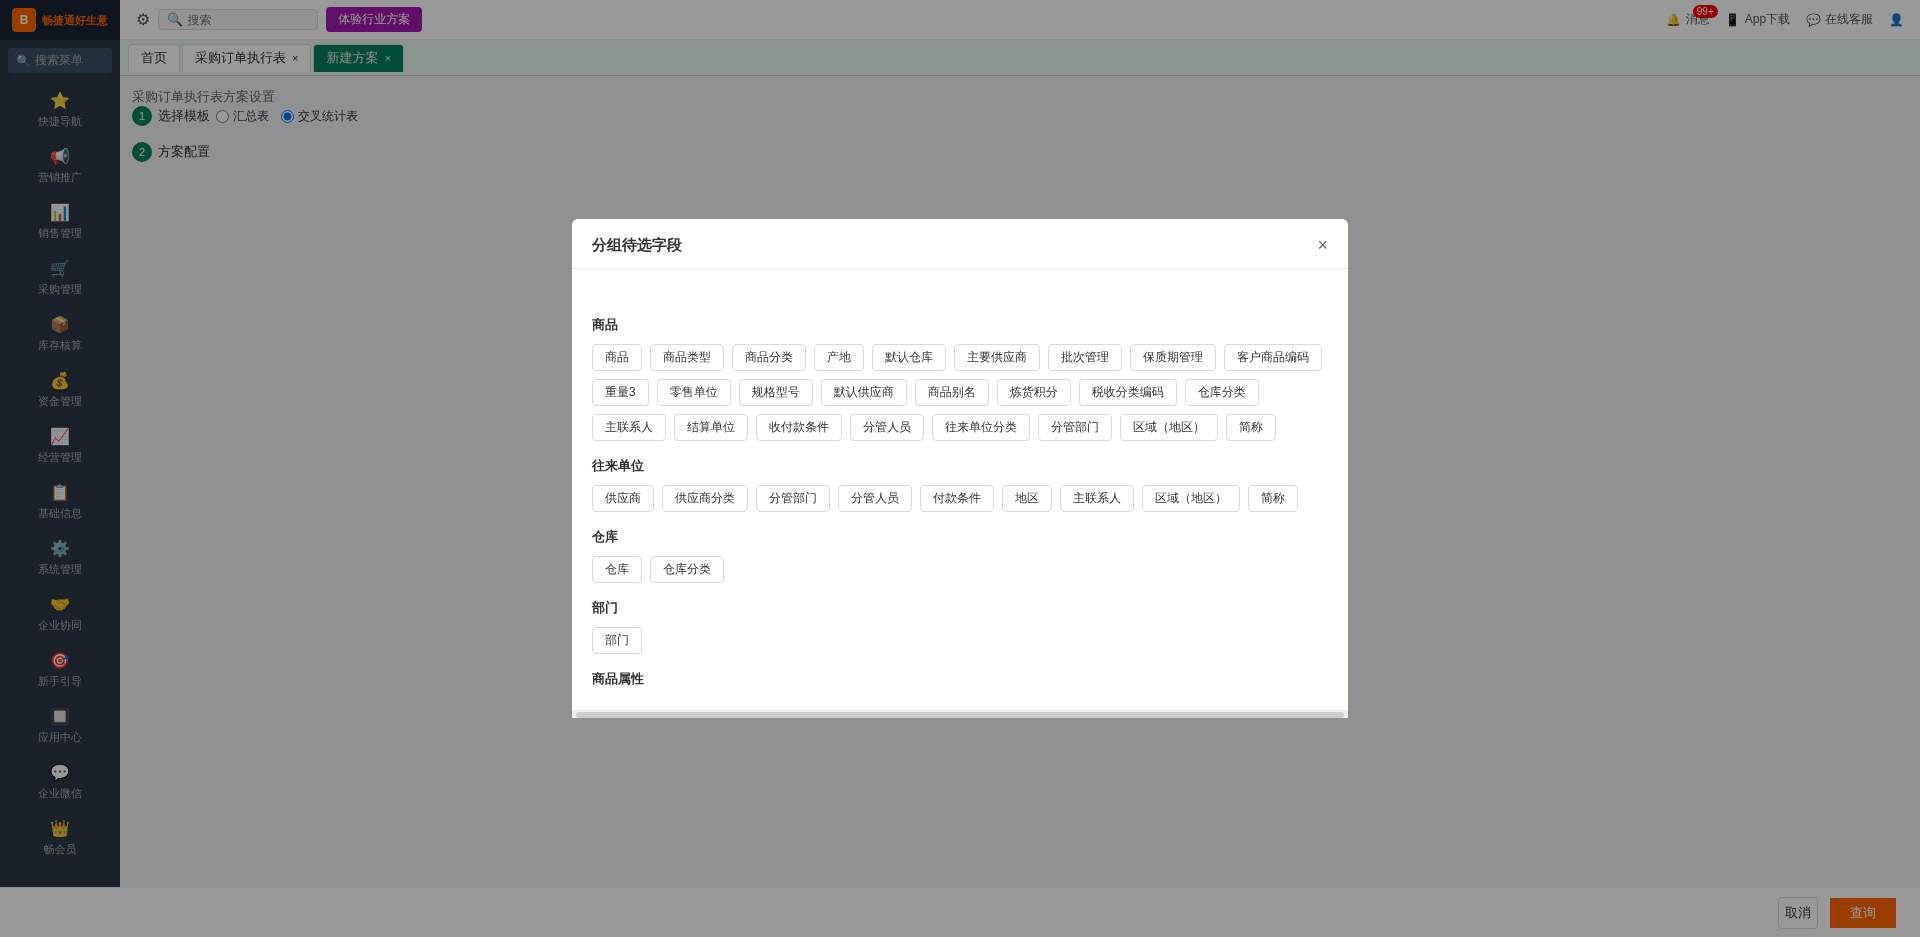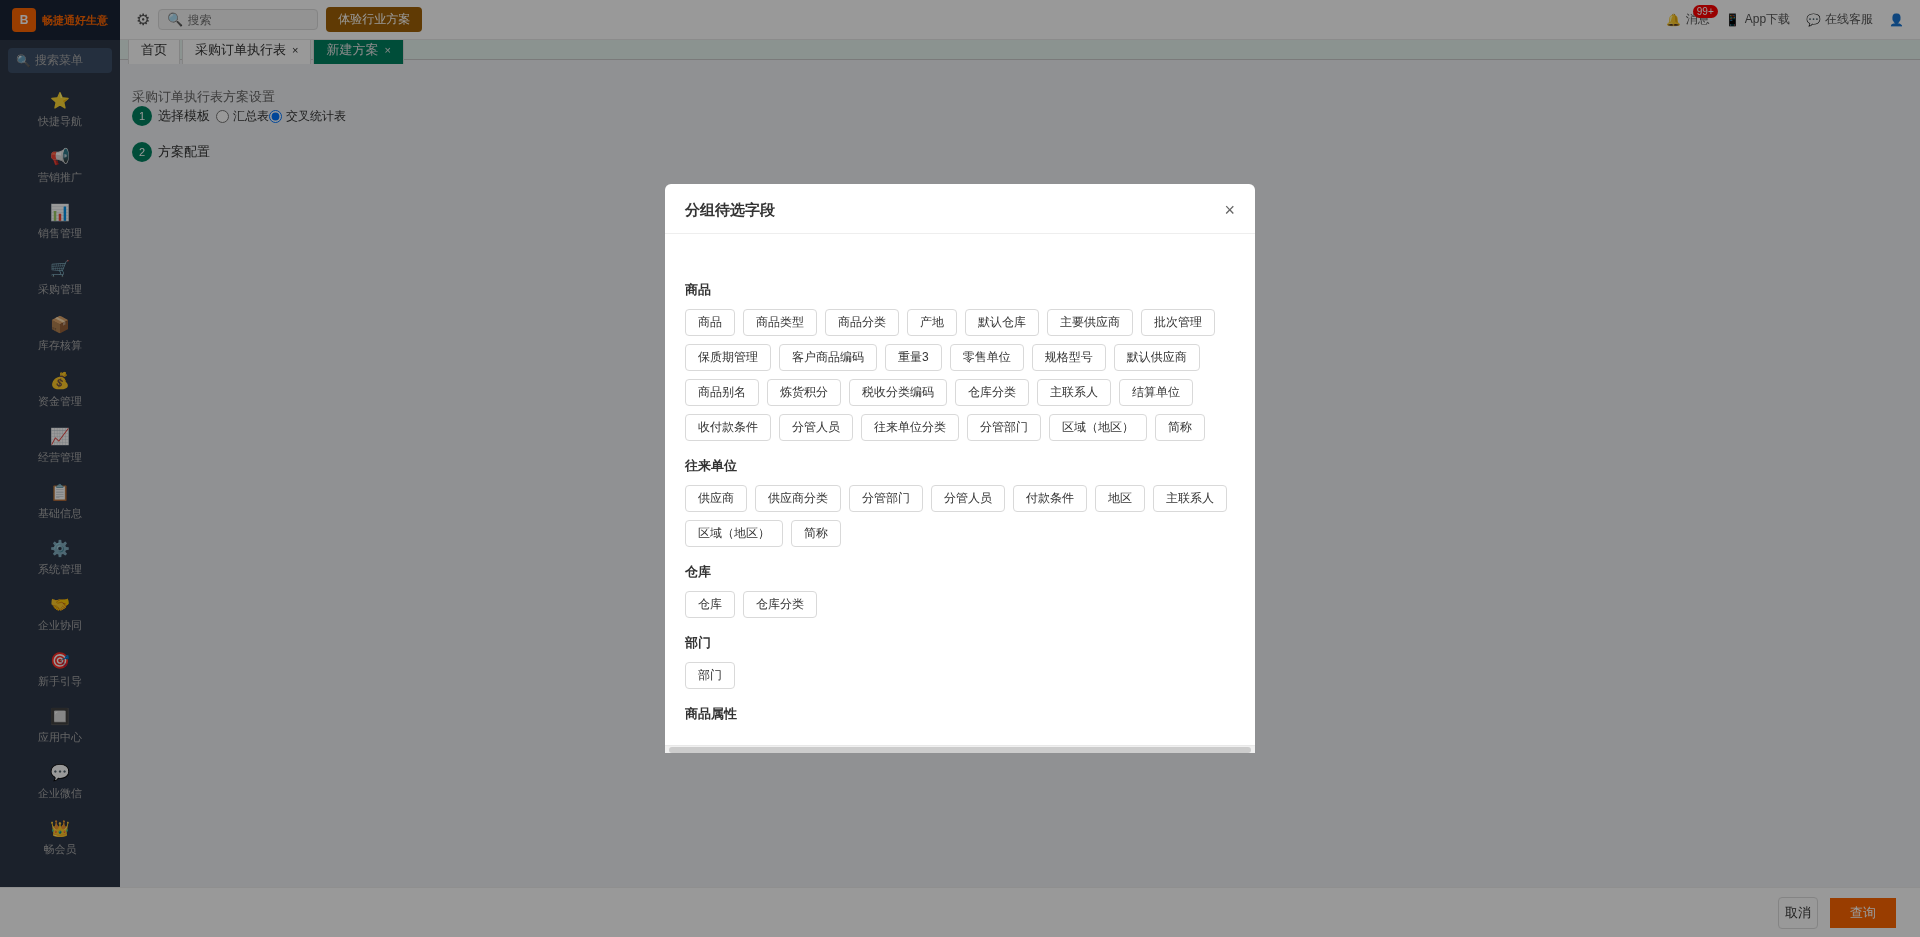--- a/index.html
+++ b/index.html
@@ -41,28 +41,28 @@
       background: none; border: none; cursor: pointer;
       font-size: 12px; color: #555;
       display: flex; align-items: center; gap: 4px;
     }
     .badge {
       position: absolute; top: -6px; right: -8px;
       background: red; color: #fff; border-radius: 10px;
       font-size: 10px; padding: 1px 4px; min-width: 16px; text-align: center;
     }
     .action-btn {
-      background: #a16207; color: #fff; border: none; border-radius: 4px;
+      background: #a21caf; color: #fff; border: none; border-radius: 4px;
       padding: 4px 12px; cursor: pointer; font-size: 12px;
     }
     .gear-btn { background: none; border: none; cursor: pointer; font-size: 16px; color: #555; }
 
     
     .tab-bar {
-      height: 20px;
+      height: 36px;
       background: #e8f5f0;
       display: flex;
       align-items: center;
       padding: 0 8px;
       position: fixed;
       top: 40px; left: 120px; right: 0;
       z-index: 99;
       border-bottom: 1px solid #ccc;
     }
     .tab-item {
@@ -133,21 +133,21 @@
       position: fixed; top: 0; left: 0; right: 0; bottom: 0;
       background: rgba(0,0,0,0.4);
       z-index: 200;
       display: flex; align-items: center; justify-content: center;
     }
 
     
     .modal {
       background: #fff;
       border-radius: 6px;
-      width: 590px;
+      width: 776px;
       max-height: 600px;
       display: flex; flex-direction: column;
       position: relative;
     }
     .modal-header {
       display: flex; align-items: center; justify-content: space-between;
       padding: 16px 20px 12px;
       border-bottom: 1px solid #eee;
       flex-shrink: 0;
     }
@@ -186,21 +186,21 @@
     
     .page-header { font-size: 13px; color: #666; margin-bottom: 0; }
     .step-bar { display: flex; align-items: center; gap: 16px; margin-bottom: 16px; }
     .step { display: flex; align-items: center; gap: 6px; font-size: 13px; }
     .step-num {
       width: 20px; height: 20px; border-radius: 50%;
       background: #008060; color: #fff;
       display: flex; align-items: center; justify-content: center;
       font-size: 11px;
     }
-    .radio-group { display: flex; align-items: flex-start; }
+    .radio-group { display: flex; align-items: flex-start; gap: 12px; }
     .radio-item { display: flex; align-items: center; gap: 4px; font-size: 12px; }
 
     
     .bottom-bar {
       position: fixed; bottom: 0; left: 0; right: 0;
       height: 50px;
       background: #fff;
       border-top: 1px solid #eee;
       display: flex; align-items: center; justify-content: flex-end;
       padding: 0 24px; gap: 12px;

